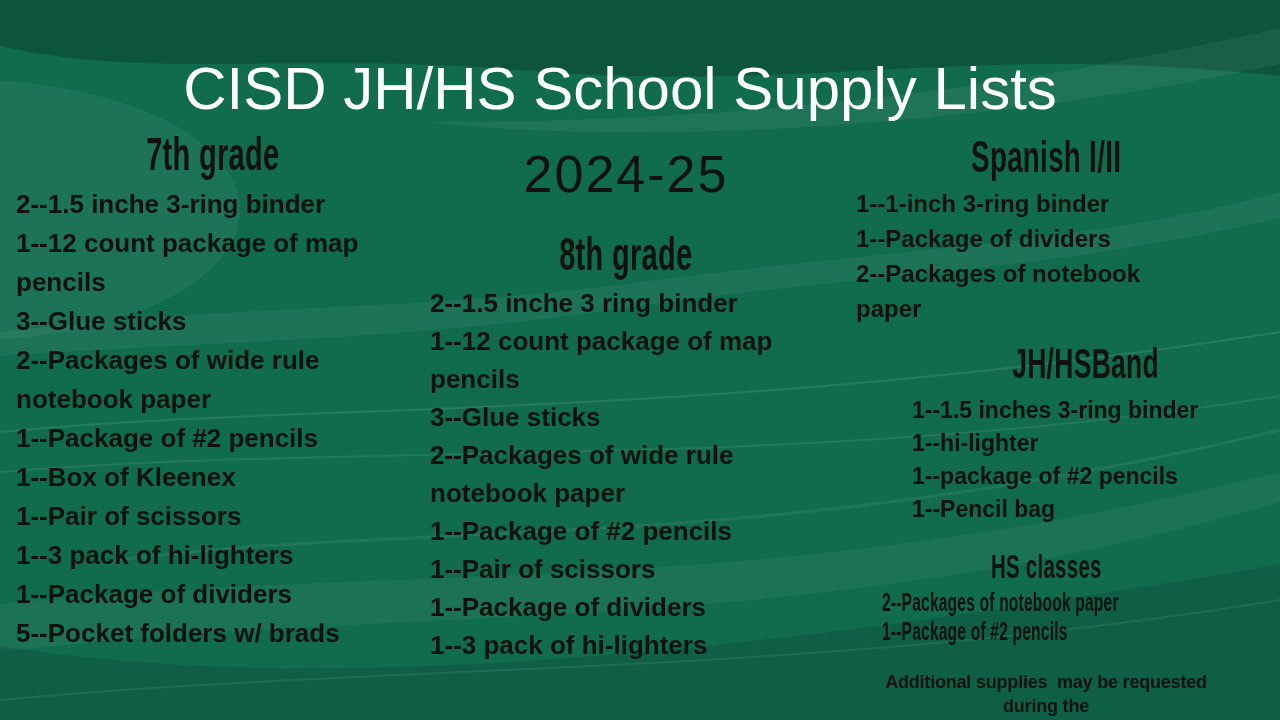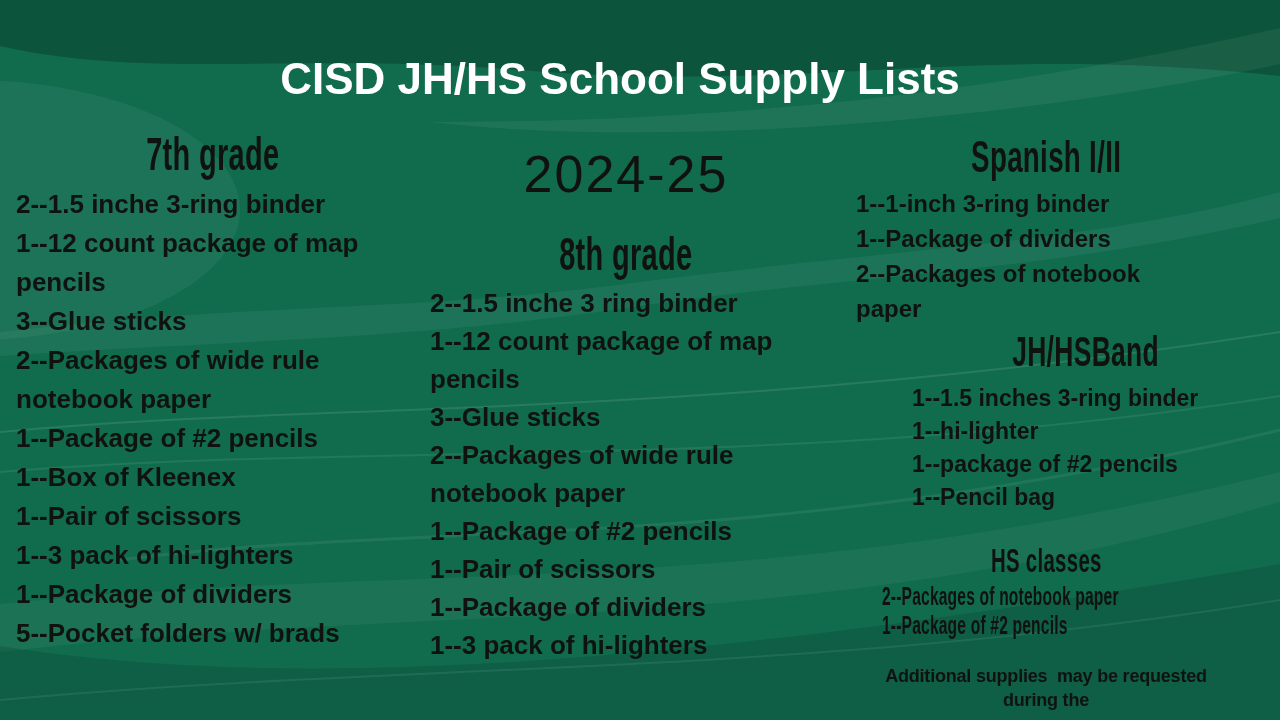--- a/index.html
+++ b/index.html
@@ -12,21 +12,21 @@
   html, body { width: 1280px; height: 720px; overflow: hidden; }
   body { background: var(--background); font-family: "Liberation Sans", "DejaVu Sans", sans-serif; }
 
   .poster { position: relative; width: 1280px; height: 720px; overflow: hidden; color: var(--body-text); }
 
   .bg { position: absolute; inset: 0; width: 100%; height: 100%; display: block; }
 
   .title {
     position: absolute; top: 54px; left: 0; width: 1240px;
     text-align: center;
-    font-size: 44px; font-weight: 700; letter-spacing: 0px;
+    font-size: 60px; font-weight: 400; letter-spacing: 0px;
     color: var(--title-text);
     white-space: nowrap;
   }
 
   .condensed {
     display: inline-block;
     font-weight: 700;
     transform: scaleX(0.63);
     transform-origin: center center;
     white-space: nowrap;
@@ -44,24 +44,24 @@
   .col-mid { left: 430px; top: 146px; width: 392px; }
   .year { text-align: center; font-size: 52px; font-weight: 400; letter-spacing: 2px; line-height: 56px; }
   .col-mid h2 { text-align: center; font-size: 46px; line-height: 48px; margin-top: 28px; }
   .col-mid .items { margin-top: 6px; font-size: 26px; font-weight: 700; line-height: 38px; }
 
   
   .col-right { left: 850px; top: 134px; width: 392px; }
   .col-right h2.spanish-head { text-align: center; font-size: 44px; line-height: 46px; }
   .spanish-items { margin-top: 6px; margin-left: 6px; width: 340px; font-size: 24px; font-weight: 700; line-height: 35px; }
 
-  .band-head { text-align: center; padding-left: 80px; font-size: 42px; line-height: 44px; margin-top: 4px; }
+  .band-head { text-align: center; padding-left: 80px; font-size: 42px; line-height: 44px; margin-top: 16px; }
   .band-items { margin-top: 8px; margin-left: 62px; width: 330px; font-size: 23px; font-weight: 700; line-height: 33px; }
 
-  .hs-head { text-align: center; font-size: 34px; line-height: 36px; margin-top: 28px; }
+  .hs-head { text-align: center; font-size: 34px; line-height: 36px; margin-top: 22px; }
   .hs-head .condensed { transform: scaleX(0.60); }
   .hs-items { margin-top: 4px; margin-left: 32px; font-size: 26px; font-weight: 700; line-height: 29px; }
   .hs-items .list-item {
     transform: scaleX(0.60);
     transform-origin: left center;
     white-space: nowrap;
     letter-spacing: 0.3px;
   }
 
   .note { margin-top: 24px; text-align: center; font-size: 18px; font-weight: 700; line-height: 24px; letter-spacing: -0.2px; }

